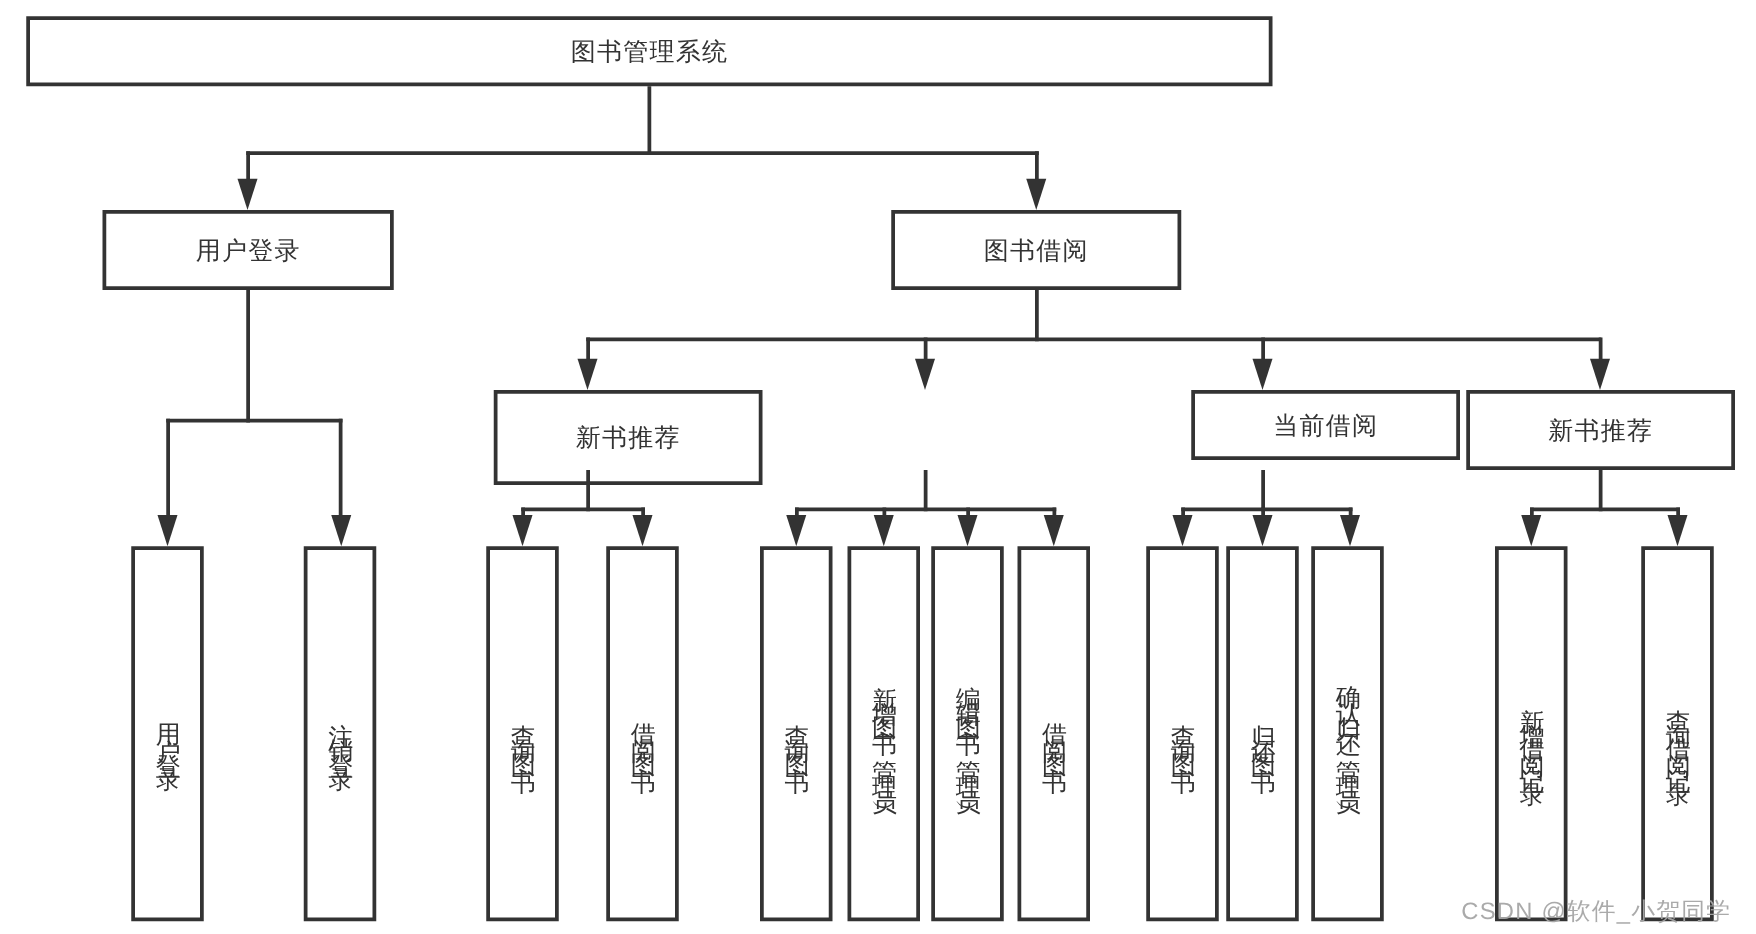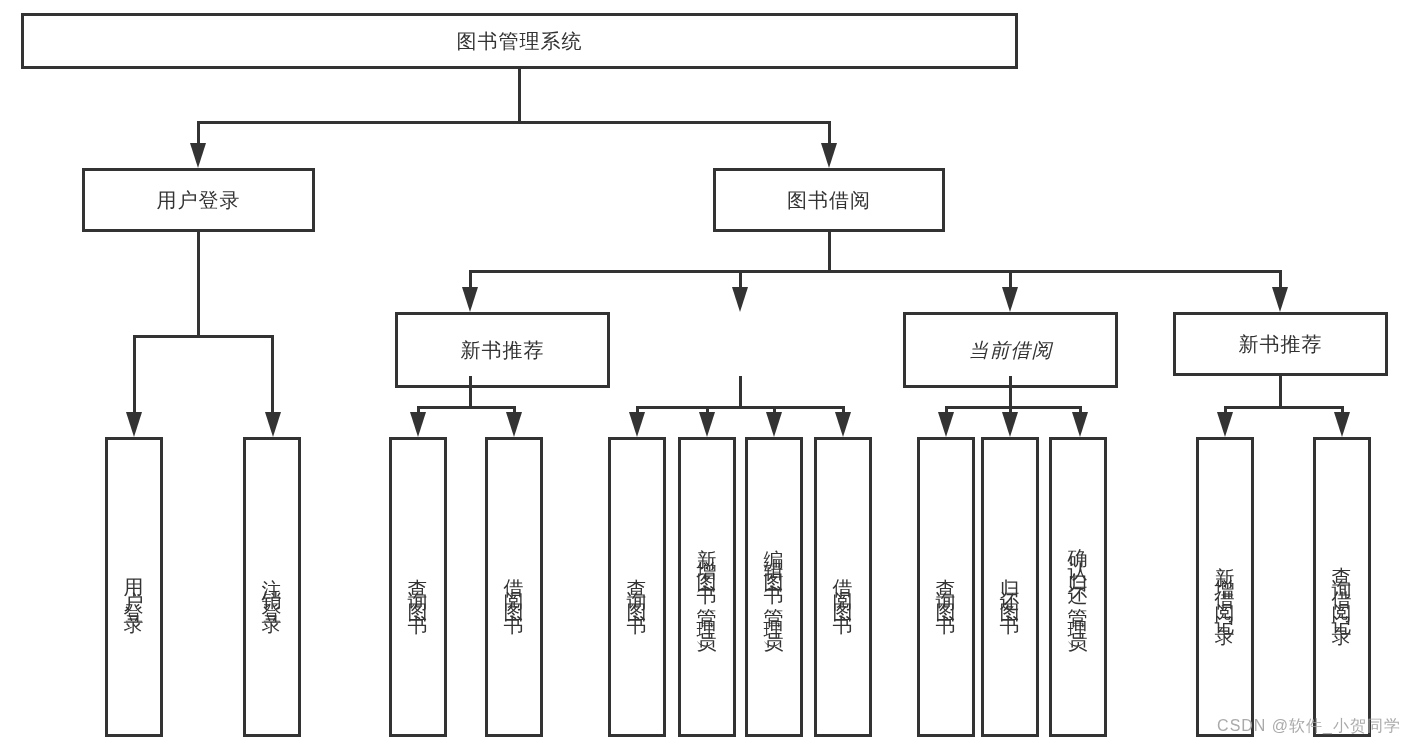--- a/index.html
+++ b/index.html
@@ -18,22 +18,22 @@
     text-align:center;
   }
   .vl{position:absolute;width:3px;background:#333;}
   .hl{position:absolute;height:3px;background:#333;}
   .arr{
     position:absolute;width:0;height:0;
     border-left:8px solid transparent;border-right:8px solid transparent;
     border-top:25px solid #333;
   }
   .watermark{
-    position:absolute;top:716px;right:4px;
-    font-size:16px;letter-spacing:1px;color:rgba(165,165,165,0.95);z-index:5;
+    position:absolute;top:716px;right:20px;
+    font-size:19px;letter-spacing:1px;color:rgba(165,165,165,0.95);z-index:5;
   }
 </style>
 </head>
 <body>
 
 <div class="canvas">
 
   <div class="box" style="left:21px;top:13px;width:997px;height:56px;">图书管理系统</div>
 
   <div class="vl" style="left:518px;top:69px;height:55px;"></div>
@@ -58,21 +58,21 @@
   <div class="vl" style="left:469px;top:270px;height:20px;"></div>
   <div class="vl" style="left:739px;top:270px;height:20px;"></div>
   <div class="vl" style="left:1009px;top:270px;height:20px;"></div>
   <div class="vl" style="left:1279px;top:270px;height:20px;"></div>
   <div class="arr" style="left:462px;top:287px;"></div>
   <div class="arr" style="left:732px;top:287px;"></div>
   <div class="arr" style="left:1002px;top:287px;"></div>
   <div class="arr" style="left:1272px;top:287px;"></div>
 
   <div class="box" style="left:375px;top:312px;width:215px;height:76px;margin-left:20px;">新书推荐</div>
-  <div class="box" style="left:903px;top:312px;width:215px;height:76px;font-style:italic;">当前借阅</div>
+  <div class="box" style="left:953px;top:312px;width:215px;height:56px;">当前借阅</div>
   <div class="box" style="left:1173px;top:312px;width:215px;height:64px;">新书推荐</div>
 
   <div class="vl" style="left:469px;top:376px;height:33px;"></div>
   <div class="hl" style="left:417px;top:406px;width:99px;"></div>
   <div class="vl" style="left:417px;top:406px;height:10px;"></div>
   <div class="vl" style="left:513px;top:406px;height:10px;"></div>
   <div class="arr" style="left:410px;top:412px;"></div>
   <div class="arr" style="left:506px;top:412px;"></div>
 
   <div class="vl" style="left:739px;top:376px;height:33px;"></div>

